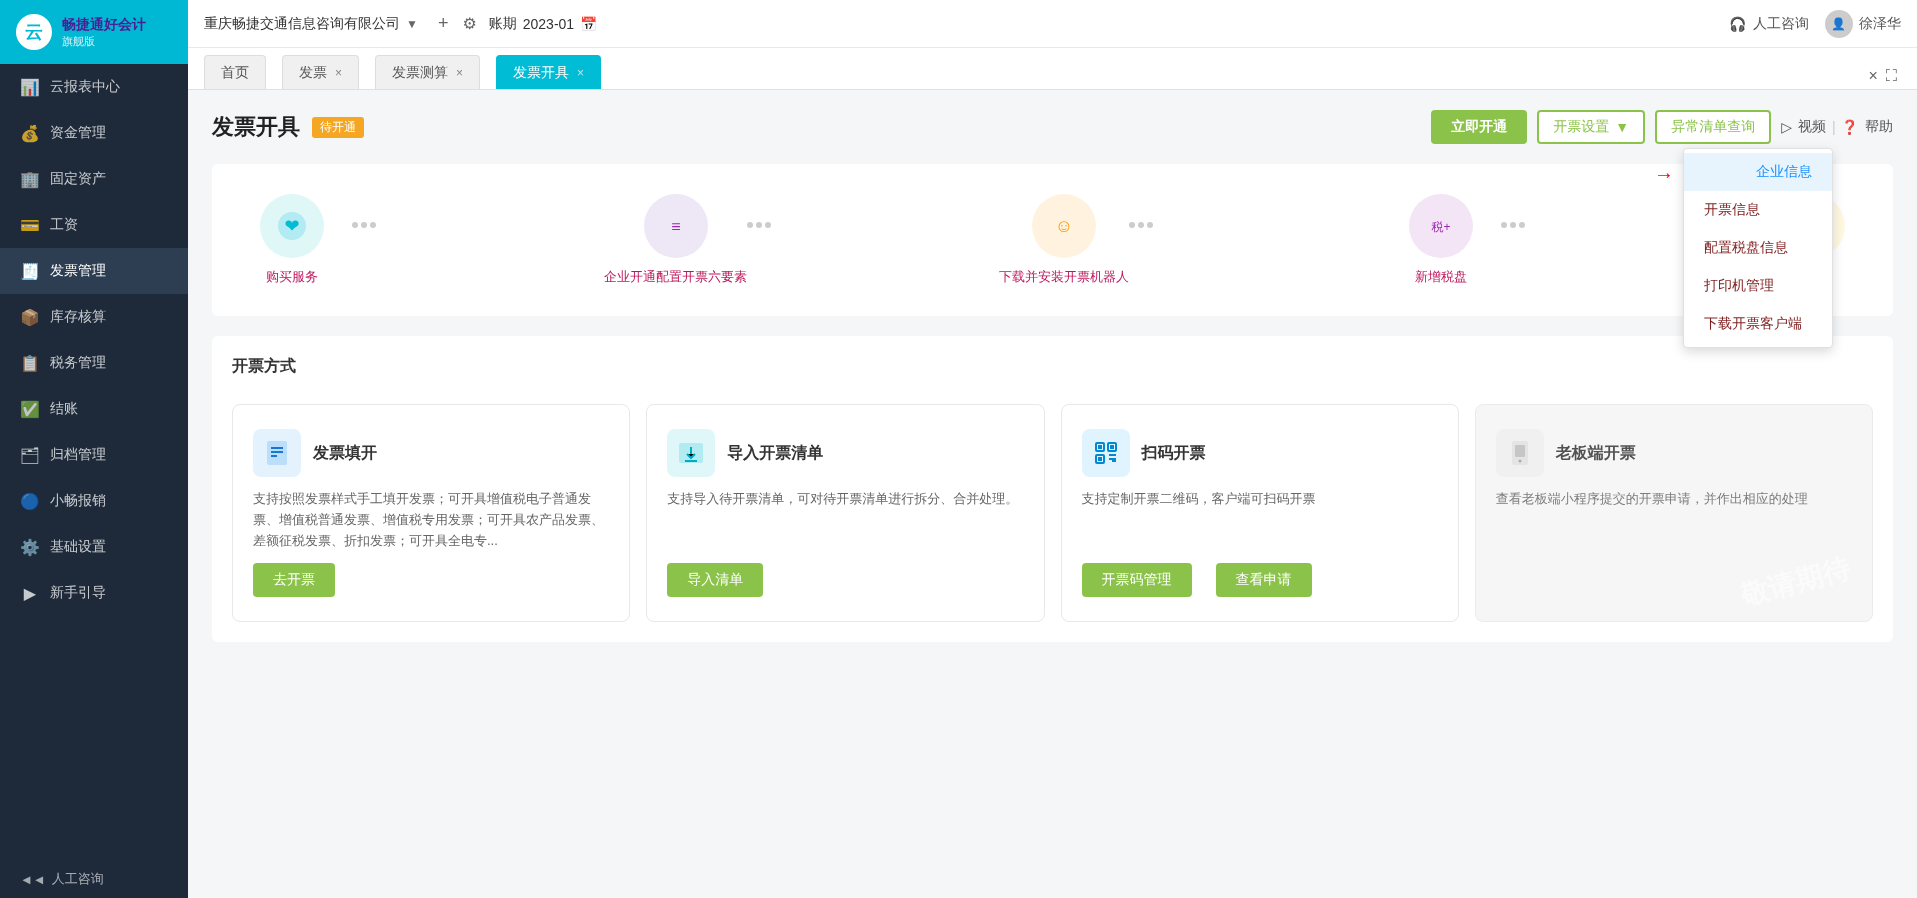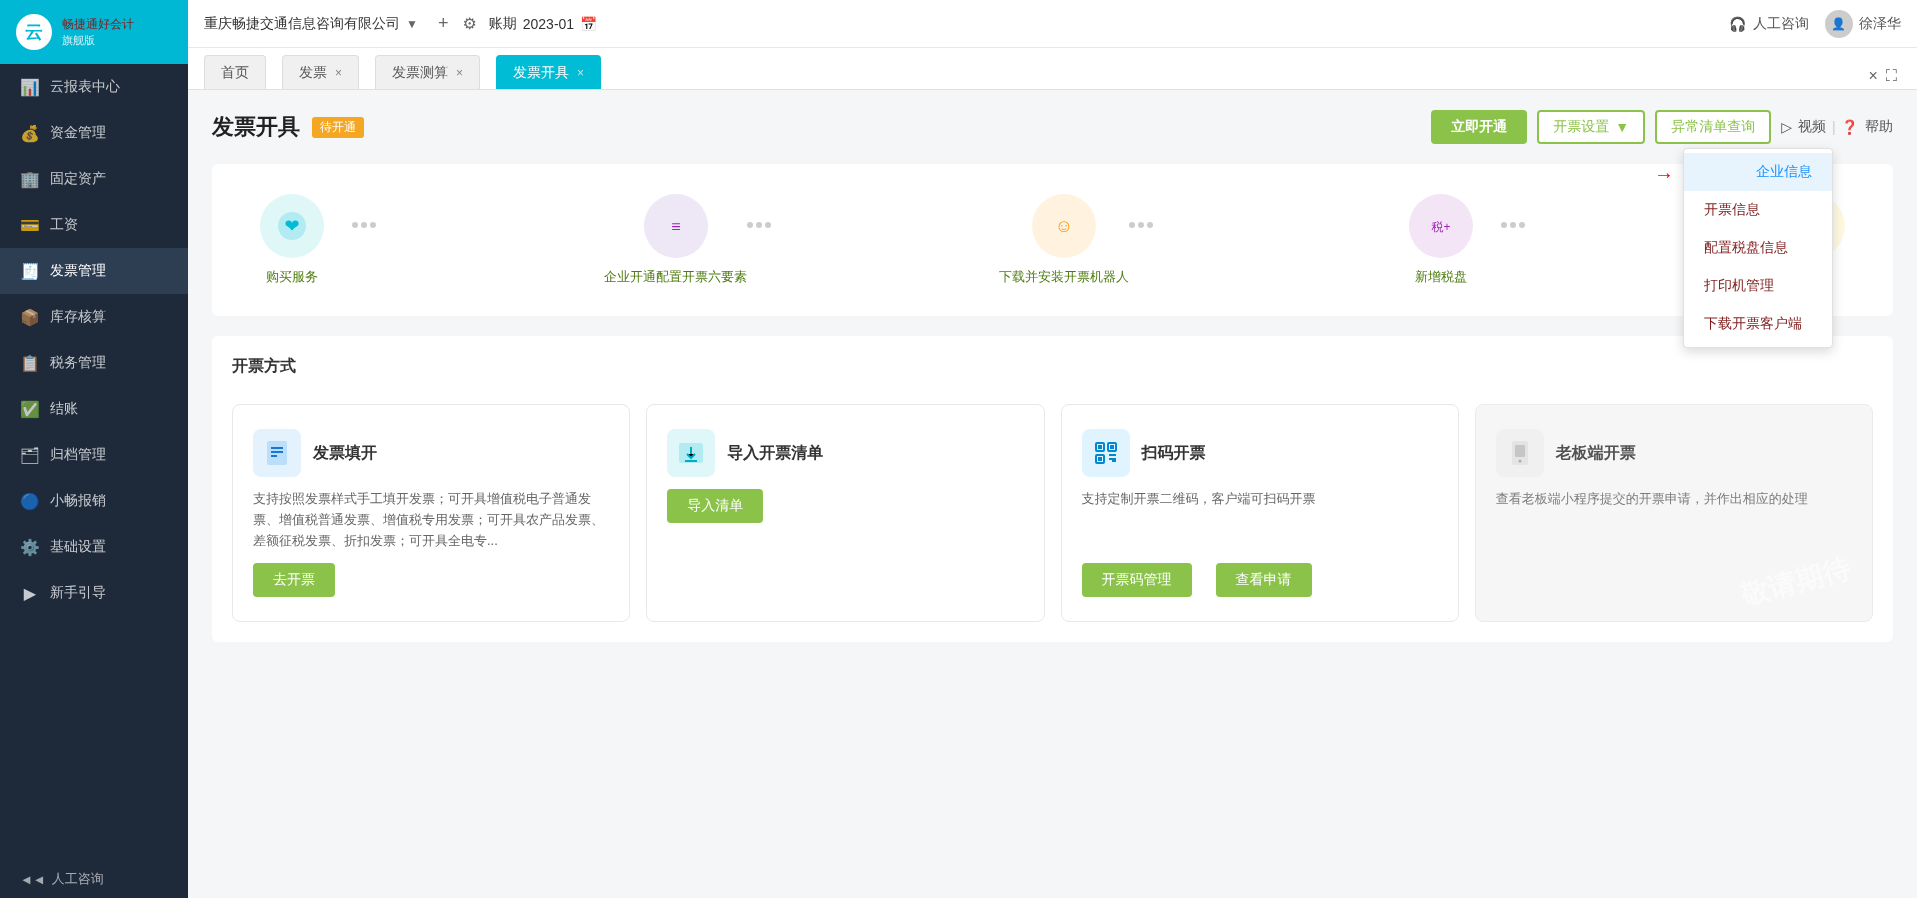--- a/index.html
+++ b/index.html
@@ -70,21 +70,21 @@
     .section-title { font-size: 16px; font-weight: bold; color: #333; margin-bottom: 20px; }
 
     
     .flow-steps { display: flex; align-items: center; gap: 0; padding: 10px 0; overflow: hidden; }
     .flow-step { display: flex; flex-direction: column; align-items: center; gap: 10px; min-width: 120px; }
     .step-icon { width: 64px; height: 64px; border-radius: 50%; display: flex; align-items: center; justify-content: center; font-size: 28px; }
     .step-icon.teal { background: #e0f7f7; color: #00bcd4; }
     .step-icon.purple { background: #ede7f6; color: #9c27b0; }
     .step-icon.orange { background: #fff3e0; color: #ff9800; }
     .step-icon.violet { background: #f3e5f5; color: #9c27b0; }
-    .step-label { font-size: 13px; color: #4d7c0f; text-align: center; }
+    .step-label { font-size: 13px; color: #be185d; text-align: center; }
 
     
     .method-cards { display: grid; grid-template-columns: repeat(4, 1fr); gap: 16px; margin-top: 27px; }
     .method-card { background: #fff; border: 1px solid #e8e8e8; border-radius: 8px; padding: 24px 20px; display: flex; flex-direction: column; gap: 12px; }
     .method-card.disabled { background: #f5f5f5; opacity: 0.85; }
     .method-card-header { display: flex; align-items: center; gap: 12px; }
     .method-icon { width: 48px; height: 48px; border-radius: 8px; display: flex; align-items: center; justify-content: center; font-size: 24px; }
     .method-icon.blue { background: #e3f2fd; color: #1976d2; }
     .method-icon.teal2 { background: #e0f7fa; color: #00acc1; }
     .method-icon.cyan { background: #e0f4ff; color: #0288d1; }
@@ -100,21 +100,21 @@
   </style>
 </head>
 <body>
 
 <div class="app-shell">
 
   <div class="sidebar">
     <div class="sidebar-logo">
       <div class="logo-icon">云</div>
       <div>
-        <div style="font-size:12px;font-weight:normal;color:#7f1d1d;">畅捷通好会计</div>
+        <div style="font-size:14px;font-weight:bold;color:#4c1d95;">畅捷通好会计</div>
         <div style="font-size:11px;color:rgba(255,255,255,0.8);">旗舰版</div>
       </div>
     </div>
     <div class="sidebar-scroll">
 
     <div class="sidebar-item">
         <div class="sidebar-item-icon">📊</div>
         <span class="sidebar-item-label">云报表中心</span>
       </div>
         <div class="sidebar-item">
@@ -359,20 +359,21 @@
               <div class="method-icon teal2">
                 <svg width="28" height="28" viewBox="0 0 28 28">
                     <rect x="2" y="4" width="24" height="20" rx="2" fill="#b2ebf2"></rect>
                     <polyline points="14,8 14,18" stroke="#00acc1" stroke-width="2"></polyline>
                     <polyline points="10,15 14,19 18,15" stroke="#00acc1" stroke-width="2"></polyline>
                     <line x1="8" y1="22" x2="20" y2="22" stroke="#00acc1" stroke-width="2"></line>
                   </svg>
               </div>
               <span class="method-title">导入开票清单</span>
             </div>
+            <div class="method-desc">支持导入待开票清单，可对待开票清单进行拆分、合并处理。</div>
             <button class="method-btn">导入清单</button>
           </div>
 
           <div class="method-card">
             <div class="method-card-header">
               <div class="method-icon cyan">
                 <svg width="28" height="28" viewBox="0 0 28 28">
                     <rect x="4" y="4" width="8" height="8" rx="1" fill="none" stroke="#0288d1" stroke-width="2"></rect>
                     <rect x="16" y="4" width="8" height="8" rx="1" fill="none" stroke="#0288d1" stroke-width="2"></rect>
                     <rect x="4" y="16" width="8" height="8" rx="1" fill="none" stroke="#0288d1" stroke-width="2"></rect>

